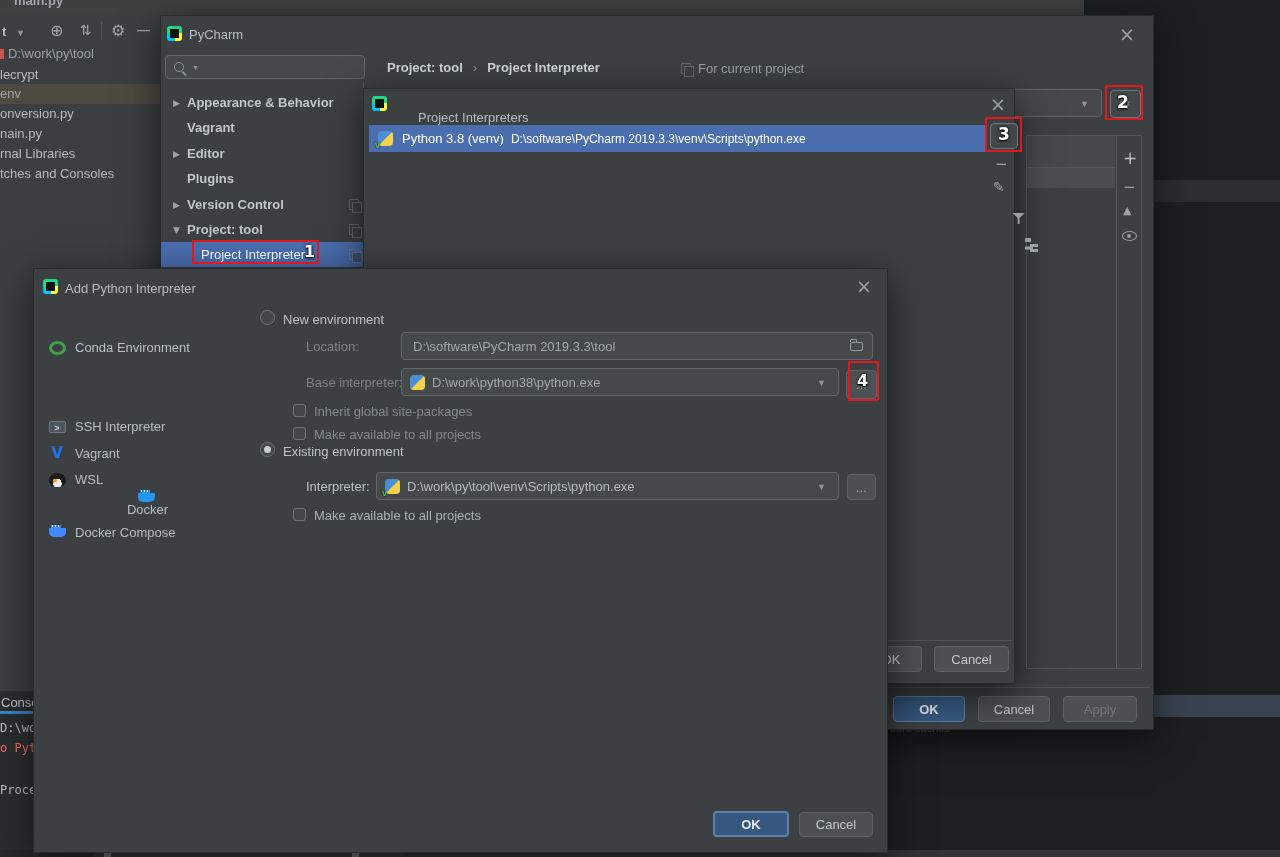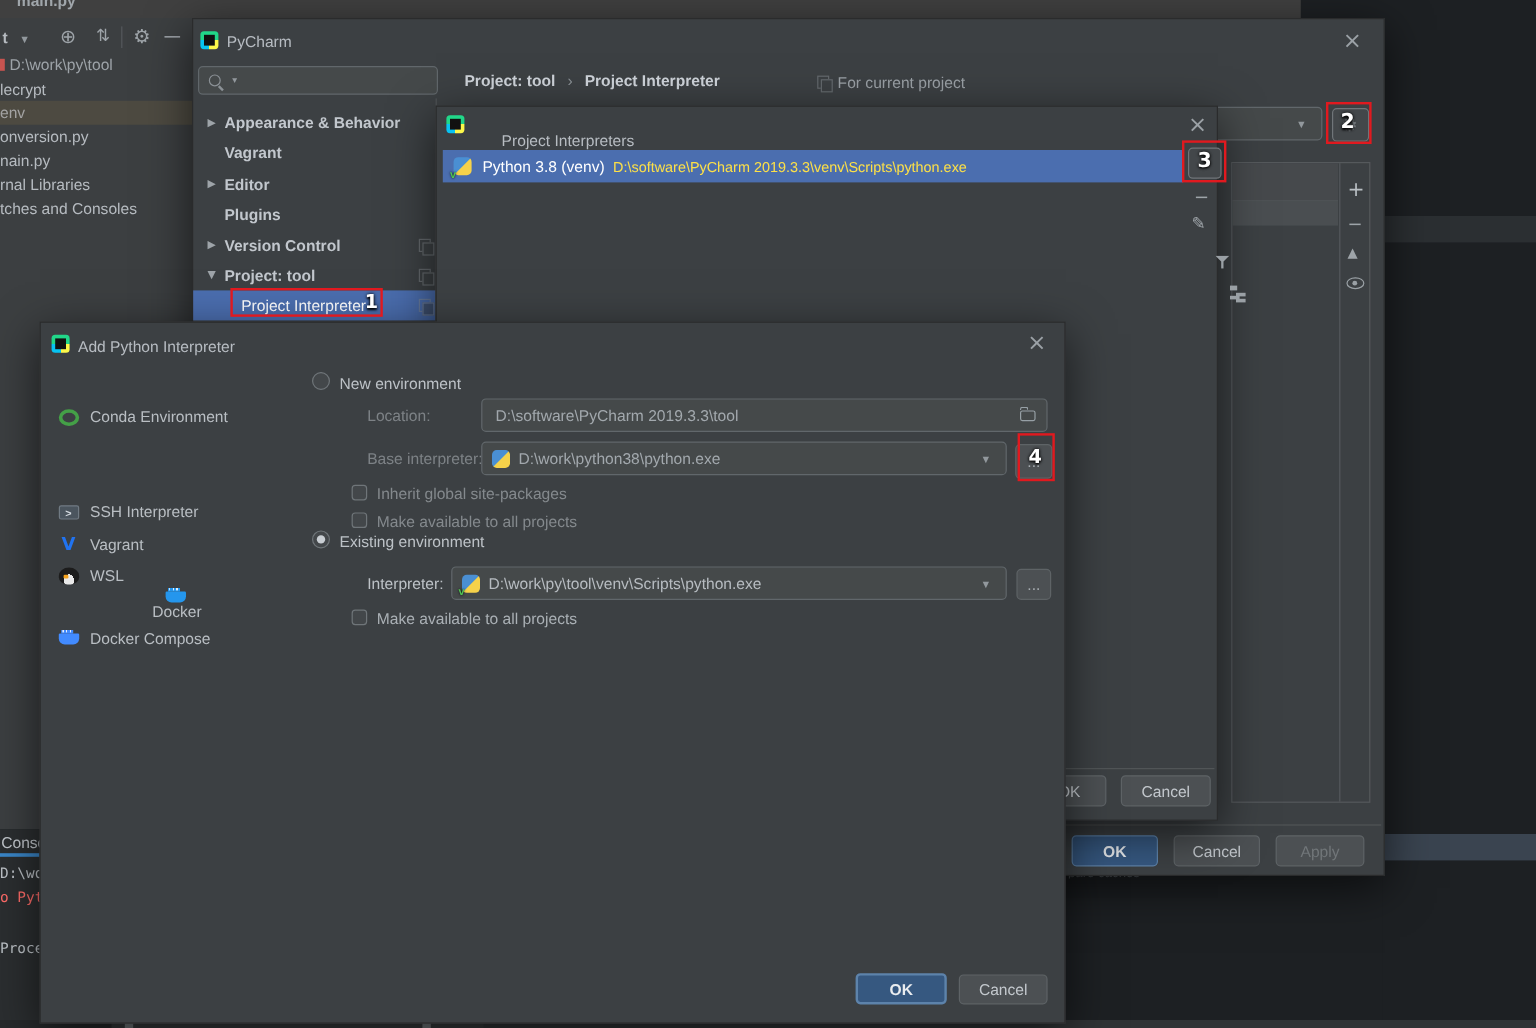--- a/index.html
+++ b/index.html
@@ -219,21 +219,21 @@
 
   <div class="abs dlg" style="left:363px;top:88px;width:650px;height:594px;z-index:30;">
     <span class="abs ic ic-pycharm" style="left:8px;top:7px;"></span>
     <span class="abs dlg-title" style="left:30px;top:21px;margin-left:24px;">Project Interpreters</span>
     <span class="abs xclose" style="left:626px;top:7px;">×</span>
 
     
     <div class="abs row" style="left:5px;top:36px;width:617px;height:27px;background:#4b6eaf;">
       <span class="ic ic-py venv" style="margin-left:9px;"></span>
       <span style="margin-left:9px;color:#fff;white-space:nowrap;">Python 3.8 (venv)</span>
-      <span style="margin-left:7px;color:#fde047;font-size:12px;white-space:nowrap;">D:\software\PyCharm 2019.3.3\venv\Scripts\python.exe</span>
+      <span style="margin-left:7px;color:#ffffff;font-size:12px;white-space:nowrap;">D:\software\PyCharm 2019.3.3\venv\Scripts\python.exe</span>
     </div>
 
     
     <div class="abs glyph" style="left:631px;top:66px;font-size:15px;">−</div>
     <div class="abs glyph" style="left:629px;top:90px;font-size:14px;">✎</div>
     <div class="abs ic ic-funnel" style="left:630px;top:120px;"></div>
     <div class="abs ic ic-struct" style="left:627px;top:146px;"></div>
 
     
     <div class="abs" style="left:0;top:551px;width:648px;height:1px;background:#515557;"></div>

